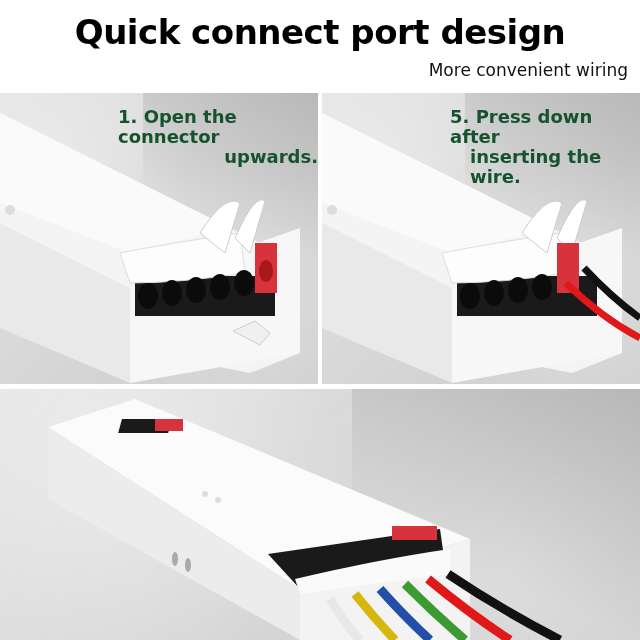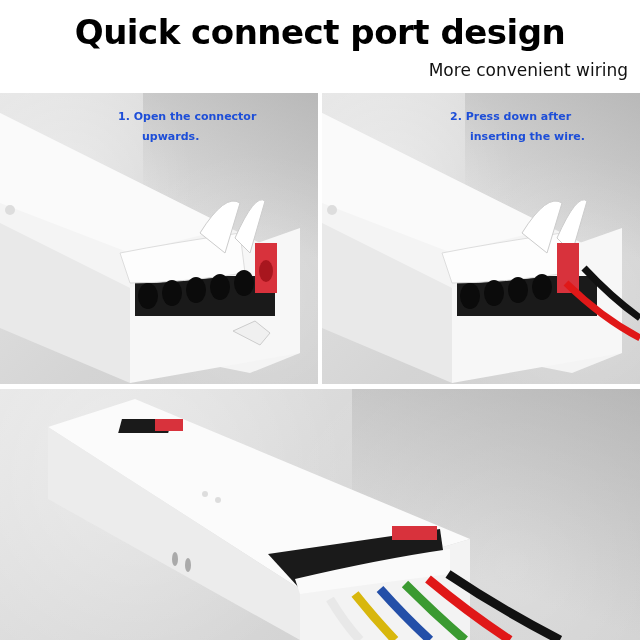--- a/index.html
+++ b/index.html
@@ -5,21 +5,21 @@
   html,body{margin:0;padding:0;background:#fff;}
   body{width:640px;height:640px;position:relative;overflow:hidden;font-family:"DejaVu Sans","Liberation Sans",sans-serif;}
   .title{position:absolute;top:12px;left:0;width:640px;text-align:center;font-size:34px;font-weight:bold;color:#000;letter-spacing:-0.5px;font-family:"DejaVu Sans",sans-serif;}
   .subtitle{position:absolute;top:60px;left:0;width:628px;text-align:right;font-size:17px;color:#111;font-family:"DejaVu Sans",sans-serif;}
   .panel{position:absolute;overflow:hidden;background:#d8d8d8;}
   .panel .bg{position:absolute;inset:0;background:
      radial-gradient(circle at 20% 30%, rgba(255,255,255,.35) 0, rgba(255,255,255,0) 40%),
      radial-gradient(circle at 80% 70%, rgba(255,255,255,.25) 0, rgba(255,255,255,0) 45%),
      linear-gradient(135deg,#e6e6e6 0%,#d4d4d4 60%,#cfcfcf 100%);}
   .panel .shade{position:absolute;right:0;top:0;width:55%;height:60%;background:linear-gradient(200deg,rgba(160,160,160,.55),rgba(160,160,160,0) 70%);}
-  .caption{position:absolute;color:#1d4ed8;font-weight:bold;font-size:11px;line-height:20px;font-family:"DejaVu Sans",sans-serif;}
+  .caption{position:absolute;color:#14532d;font-weight:bold;font-size:18px;line-height:20px;font-family:"DejaVu Sans",sans-serif;}
   svg{position:absolute;left:0;top:0;}
 </style>
 </head>
 <body>
 
 <div class="title">Quick connect port design</div>
 <div class="subtitle">More convenient wiring</div>
 
 <div class="panel" style="left:0;top:93px;width:318px;height:291px;">
   <div class="bg"></div>
@@ -40,21 +40,21 @@
       <ellipse cx="196" cy="197" rx="10" ry="13"></ellipse>
         <ellipse cx="220" cy="194" rx="10" ry="13"></ellipse>
       <ellipse cx="244" cy="190" rx="10" ry="13"></ellipse>
     </g>
     <rect x="255" y="150" width="22" height="50" fill="#d8323c"></rect>
     <ellipse cx="266" cy="178" rx="7" ry="11" fill="#a8161e"></ellipse>
     <path d="M233,238 L255,228 L270,240 L260,252 Z" fill="#f0f0f0" stroke="#ccc"></path>
   </svg>
   <div class="caption" style="left:118px;top:14px;width:200px;">
     <div>1. Open the connector</div>
-    <div style="padding-left:24px;">upwards.</div>
+    <div style="padding-left:24px;text-align:right;">upwards.</div>
   </div>
 </div>
 
 <div class="panel" style="left:322px;top:93px;width:318px;height:291px;">
   <div class="bg"></div>
     <div class="shade"></div>
   <svg width="318" height="291">
     <polygon points="0,20 200,120 300,170 300,260 250,280 0,230" fill="#f4f4f4"></polygon>
     <polygon points="0,20 230,135 130,160 0,110" fill="#fafafa"></polygon>
     <polygon points="0,130 130,195 130,290 0,235" fill="#e9e9e9"></polygon>
@@ -68,21 +68,21 @@
       <ellipse cx="148" cy="203" rx="10" ry="13"></ellipse>
         <ellipse cx="172" cy="200" rx="10" ry="13"></ellipse>
       <ellipse cx="196" cy="197" rx="10" ry="13"></ellipse>
         <ellipse cx="220" cy="194" rx="10" ry="13"></ellipse>
     </g>
     <rect x="235" y="150" width="22" height="50" fill="#d8323c"></rect>
     <path d="M262,175 Q290,205 318,225" stroke="#111" stroke-width="7" fill="none"></path>
     <path d="M244,190 Q280,225 318,245" stroke="#e01818" stroke-width="7" fill="none"></path>
   </svg>
   <div class="caption" style="left:128px;top:14px;width:190px;">
-    <div>2. Press down after</div>
+    <div>5. Press down after</div>
     <div style="padding-left:20px;">inserting the wire.</div>
   </div>
 </div>
 
 <div class="panel" style="left:0;top:389px;width:640px;height:251px;">
   <div class="bg"></div>
     <div class="shade" style="width:45%;height:100%;"></div>
   <svg width="640" height="251">
     <polygon points="48,38 135,10 470,150 300,200" fill="#fbfbfb"></polygon>
     <polygon points="48,38 300,200 300,251 48,110" fill="#ececec"></polygon>

